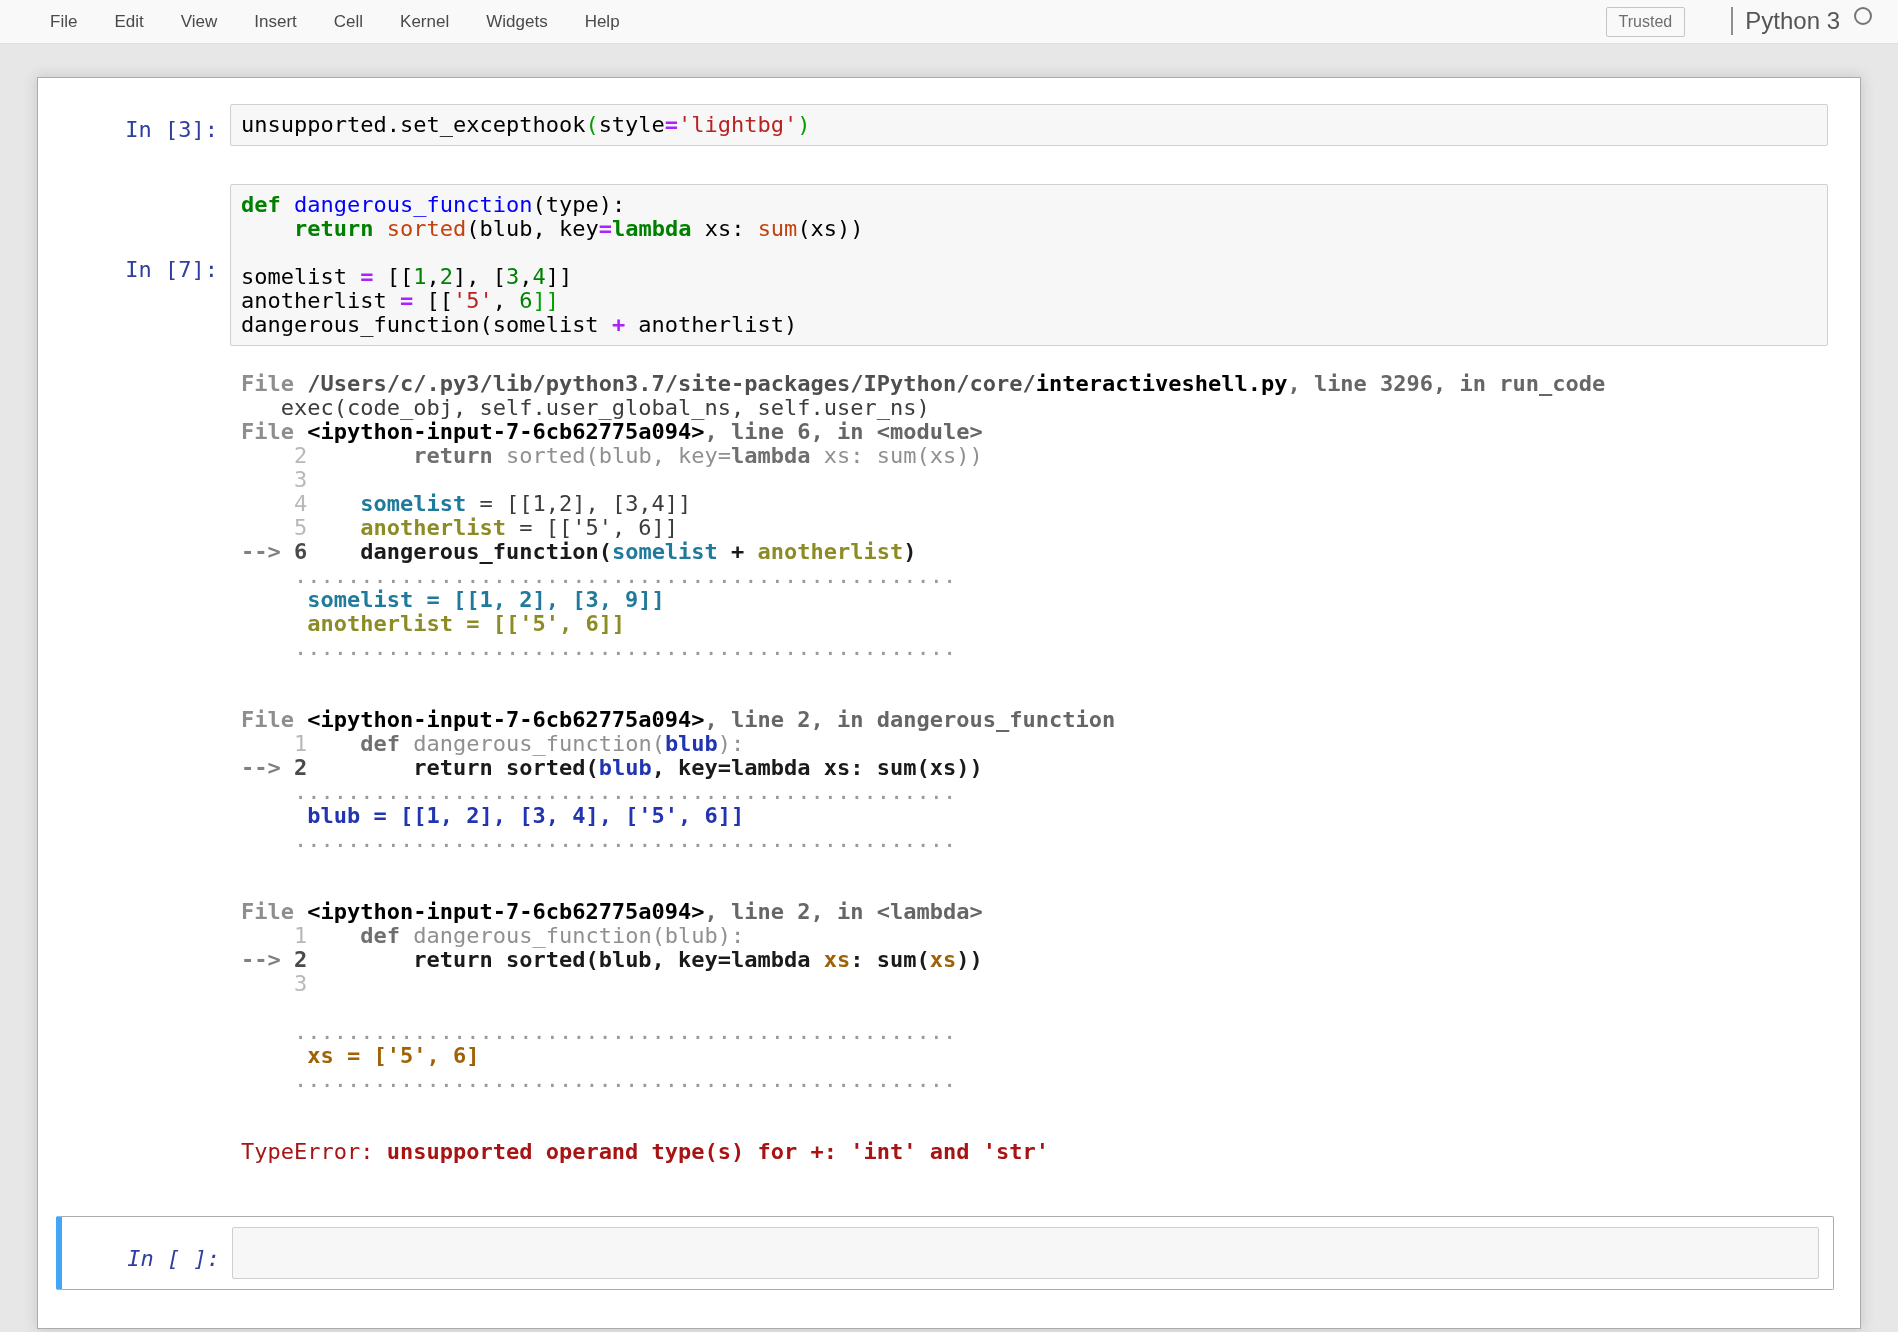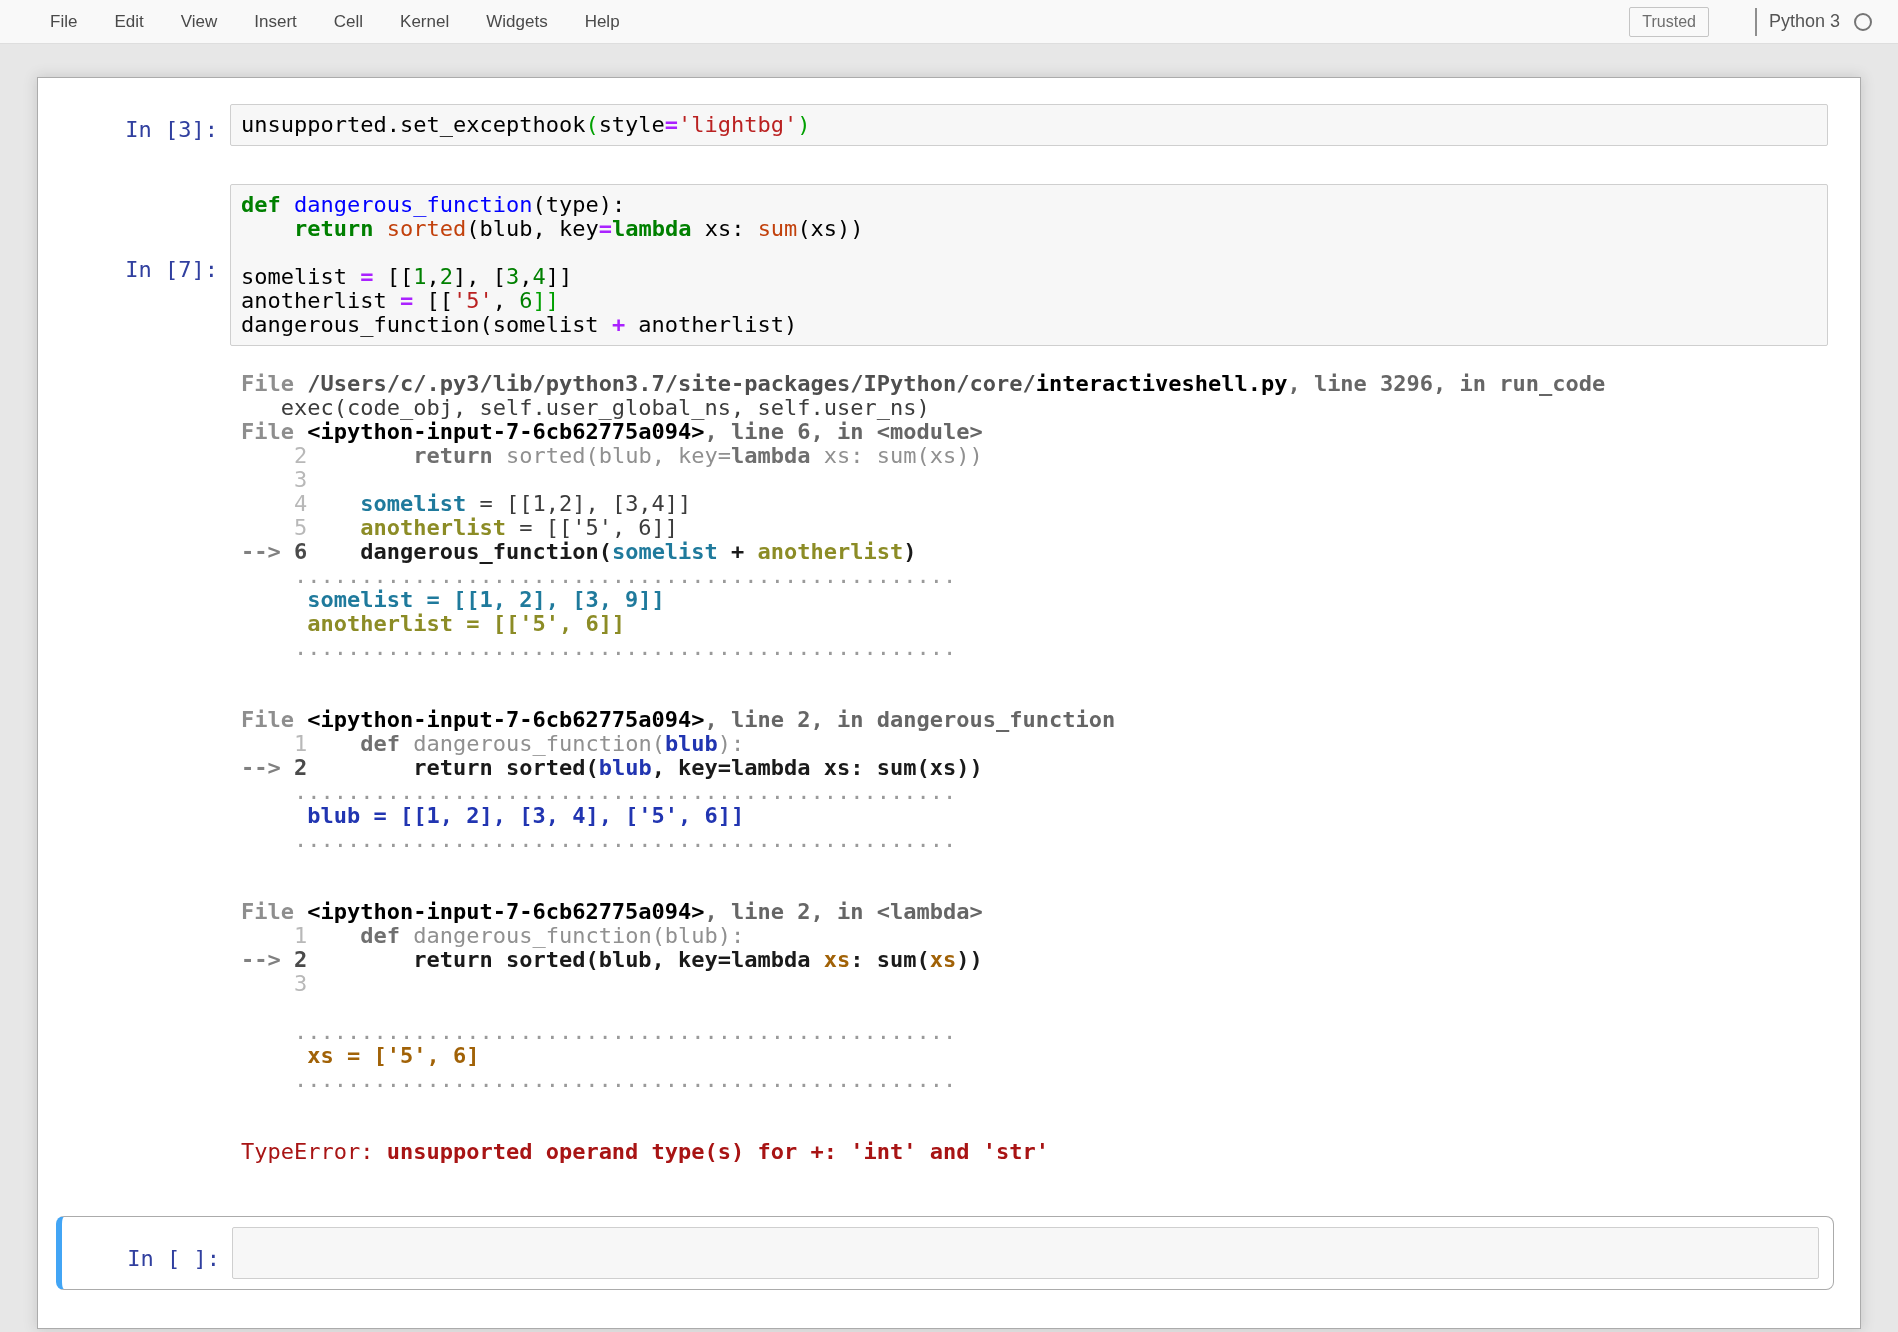--- a/index.html
+++ b/index.html
@@ -3,27 +3,27 @@
 <meta charset="utf-8">
 <style>
   * { box-sizing: border-box; }
   html,body { margin:0; padding:0; background:#e7e7e7; font-family:"Liberation Sans", sans-serif; }
   .menubar {
     background:#f9f9f9; height:44px; display:flex; align-items:center;
     border-bottom:1px solid #dedede; padding:0 26px 0 50px; width:100%;
   }
   .menu-items { display:flex; align-items:center; flex:1; }
   .menu-item { font-size:17px; color:#4a4a4a; margin-right:37px; cursor:pointer; }
-  .menu-right { display:flex; align-items:center; }
+  .menu-right { display:flex; align-items:flex-start; }
   .trusted-btn {
     font-size:16px; color:#6e6e6e; border:1px solid #c5c5c5; border-radius:2px;
     padding:5px 12px; background:#f9f9f9; margin-right:46px;
   }
   .kernel-sep { width:2px; height:28px; background:#8f8f8f; margin-right:12px; }
-  .kernel-name { font-size:18px; color:#555; margin-right:14px; }
+  .kernel-name { font-size:24px; color:#555; margin-right:14px; }
   .kernel-circle { width:18px; height:18px; border:2px solid #757575; border-radius:50%; display:inline-block; }
 
   .page { padding-top:33px; padding-bottom:30px; }
   .notebook {
     width:1824px; margin:0 auto; background:#fff; border:1px solid #ababab;
     box-shadow:0 0 12px 1px rgba(87,87,87,0.2); padding:18px 0 38px 0; min-height:1185px;
   }
   .cell { padding:8px 32px 8px 8px; margin-bottom:22px; }
   .cell-row { display:flex; align-items:center; }
   .prompt {
@@ -36,22 +36,22 @@
     padding:8px 10px; font-family:"DejaVu Sans Mono", monospace; font-size:22px; line-height:24px;
   }
   .input-area.empty { height:52px; }
   .line { white-space:pre; min-height:24px; }
   .output-row { margin-top:26px; }
   .output-area {
     margin-left:192px; padding-left:3px;
     font-family:"DejaVu Sans Mono", monospace; font-size:22px; line-height:24px;
   }
   .cell.selected {
-    border:1px solid #ababab; border-left:6px solid #42a5f5; border-radius:8px;
-    margin:44px 26px 0 18px; padding:10px 14px 10px 0;
+    border:1px solid #ababab; border-left:6px solid #42a5f5; border-radius:2px;
+    margin:44px 26px 0 18px; padding:10px 14px 10px 0;font-style:italic;
   }
   .cell.selected .prompt { width:170px; min-width:170px; padding-top:12px; }
 
   
   .c-kw { color:#008000; font-weight:bold; }
   .c-bi { color:#c2410c; }
   .c-fn { color:#0000ff; }
   .c-nu { color:#008000; }
   .c-st { color:#ba2121; }
   .c-op { color:#aa22ff; font-weight:bold; }

